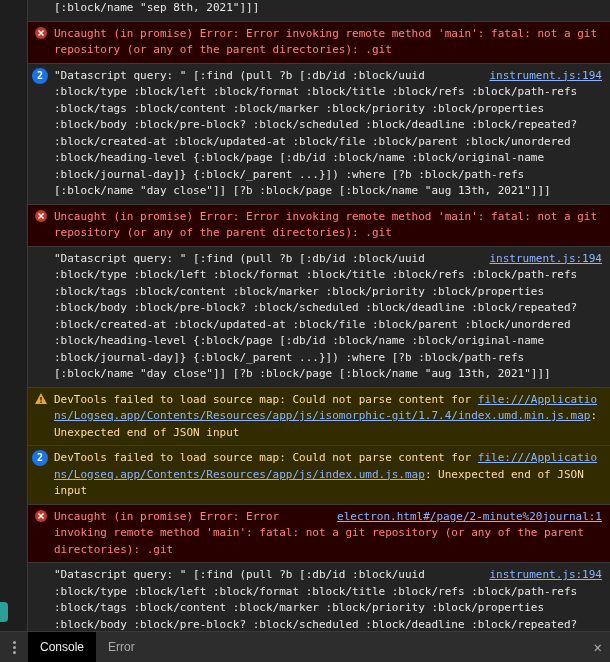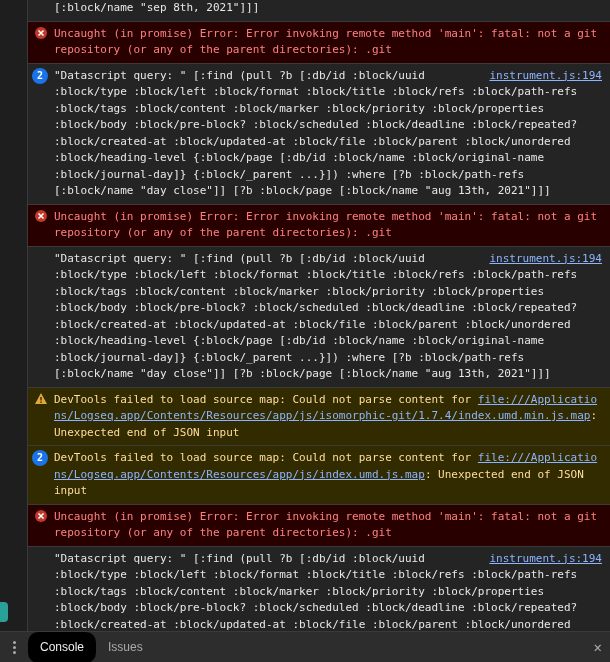--- a/index.html
+++ b/index.html
@@ -106,21 +106,20 @@
   border-radius: 50%;
 }
 .tab {
   padding: 0 12px;
   height: 31px;
   line-height: 31px;
   color: #aaa;
   font-family: -apple-system, sans-serif;
   font-size: 12px;
   cursor: pointer;
-  border-radius: 10px;
 }
 .tab.active {
   background: #000;
   color: #eee;
 }
 .close-drawer {
   position: absolute;
   right: 8px;
   color: #aaa;
   font-size: 14px;
@@ -165,30 +164,30 @@
     <div class="log-entry info"><a class="link">instrument.js:194</a><span class="msg-text">"Datascript query: " [:find (pull ?b [:db/id :block/uuid :block/type :block/left :block/format :block/title :block/refs :block/path-refs :block/tags :block/content :block/marker :block/priority :block/properties :block/body :block/pre-block? :block/scheduled :block/deadline :block/repeated? :block/created-at :block/updated-at :block/file :block/parent :block/unordered :block/heading-level {:block/page [:db/id :block/name :block/original-name :block/journal-day]} {:block/_parent ...}]) :where [?b :block/path-refs [:block/name "day close"]] [?b :block/page [:block/name "aug 13th, 2021"]]]</span></div>
     <div class="log-entry warning"><span class="msg-icon"><svg width="14" height="14" viewBox="0 0 14 14">
           <path d="M7 1 L13 12 L1 12 Z" fill="#e2a73a"></path>
           <rect x="6.3" y="5" width="1.4" height="3.5" fill="#332b00"></rect>
           <rect x="6.3" y="9.5" width="1.4" height="1.4" fill="#332b00"></rect>
         </svg></span><span class="msg-text">DevTools failed to load source map: Could not parse content for </span><a class="link inline">file:///Applications/Logseq.app/Contents/Resources/app/js/isomorphic-git/1.7.4/index.umd.min.js.map</a><span class="msg-text">: Unexpected end of JSON input</span></div>
     <div class="log-entry warning"><span class="badge-2">2</span><span class="msg-text">DevTools failed to load source map: Could not parse content for </span><a class="link inline">file:///Applications/Logseq.app/Contents/Resources/app/js/index.umd.js.map</a><span class="msg-text">: Unexpected end of JSON input</span></div>
     <div class="log-entry error"><span class="msg-icon"><svg width="14" height="14" viewBox="0 0 14 14">
           <circle cx="7" cy="7" r="6" fill="#c0392b"></circle>
           <path d="M4.5 4.5 L9.5 9.5 M9.5 4.5 L4.5 9.5" stroke="#fff" stroke-width="1.5"></path>
-        </svg></span><span class="msg-text">Uncaught (in promise) Error: Error invoking remote method 'main': fatal: not a git repository (or any of the parent directories): .git</span></div>
+        </svg></span><a class="link">electron.html#/page/2-minute%20journal:1</a><span class="msg-text">Uncaught (in promise) Error: Error invoking remote method 'main': fatal: not a git repository (or any of the parent directories): .git</span></div>
     <div class="log-entry info"><a class="link">instrument.js:194</a><span class="msg-text">"Datascript query: " [:find (pull ?b [:db/id :block/uuid :block/type :block/left :block/format :block/title :block/refs :block/path-refs :block/tags :block/content :block/marker :block/priority :block/properties :block/body :block/pre-block? :block/scheduled :block/deadline :block/repeated? :block/created-at :block/updated-at :block/file :block/parent :block/unordered :block/heading-level {:block/page [:db/id :block/name :block/original-name :block/journal-day]} {:block/_parent ...}]) :where [?b :block/path-refs [:block/name "day close"]] [?b :block/page [:block/name "aug 13th, 2021"]]]</span></div>
   </div>
 
 <div class="tab-bar">
   <div class="drawer-menu">
     <div class="drawer-dots">
         <span></span>
         <span></span>
         <span></span>
       </div>
   </div>
   <div class="tab active">Console</div>
-  <div class="tab">Issues</div>
+  <div class="tab">Error</div>
   <div class="close-drawer">
     <span>✕</span>
   </div>
 </div>
 
 </body></html>

